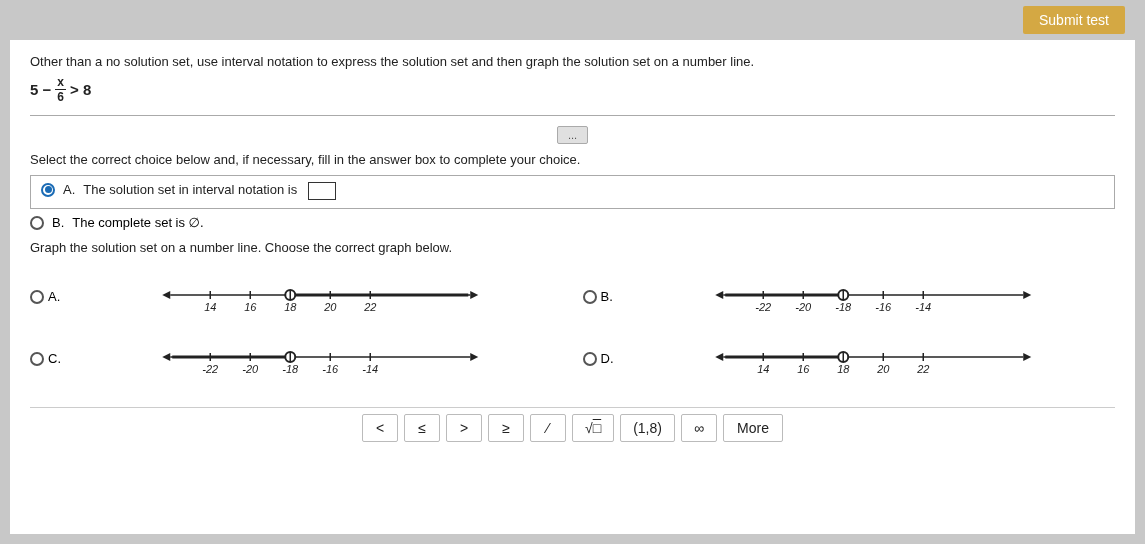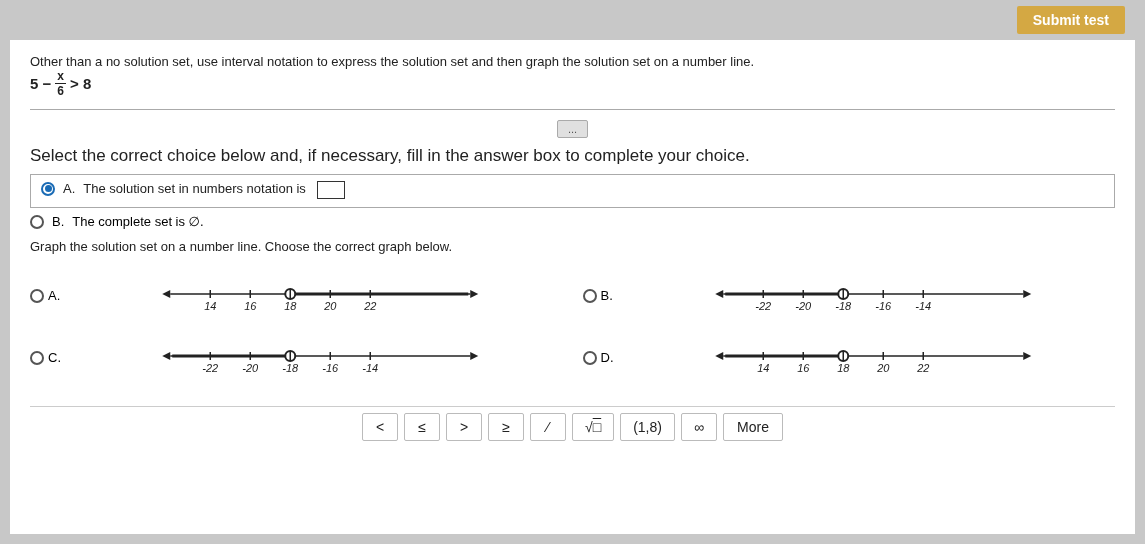--- a/index.html
+++ b/index.html
@@ -17,35 +17,36 @@
       display: flex;
       justify-content: flex-end;
       padding: 6px 20px;
     }
     .submit-btn {
       background: #d4a843;
       color: white;
       border: none;
       padding: 6px 16px;
       font-size: 14px;
-      font-weight: bold;
+      font-weight: normal;
       cursor: pointer;
       border-radius: 2px;
     }
     .main-content {
       background: white;
       margin: 0 10px 10px 10px;
       flex: 1;
       padding: 14px 20px;
       overflow: hidden;
       position: relative;
     }
     .problem-text {
       font-size: 13px;
       color: #222;
+      margin-bottom: 6px;
     }
     .equation {
       font-size: 15px;
       font-weight: bold;
       color: #222;
       margin-bottom: 10px;
       display: flex;
       align-items: center;
       gap: 2px;
     }
@@ -79,21 +80,21 @@
     .expand-btn {
       background: #e0e0e0;
       border: 1px solid #aaa;
       padding: 2px 10px;
       font-size: 11px;
       cursor: pointer;
       border-radius: 2px;
       color: #555;
     }
     .select-text {
-      font-size: 17px;
+      font-size: 13px;
       color: #222;
       margin-bottom: 8px;
     }
     .option-a-box {
       border: 1px solid #aaa;
       padding: 6px 10px;
       margin-bottom: 4px;
       background: white;
     }
     .option-row {
@@ -224,21 +225,21 @@
   <div class="expand-icon">
     <button class="expand-btn">...</button>
   </div>
 
   <div class="select-text">Select the correct choice below and, if necessary, fill in the answer box to complete your choice.</div>
 
   <div class="option-a-box">
     <div class="option-row">
       <div class="radio selected"></div>
       <span>A.</span>
-      <span>The solution set in numbers notation is</span>
+      <span>The solution set in interval notation is</span>
       <span class="answer-input"></span>
     </div>
   </div>
 
   <div class="option-b-row">
     <div class="radio"></div>
     <span>B.</span>
     <span>The complete set is ∅.</span>
   </div>
 

